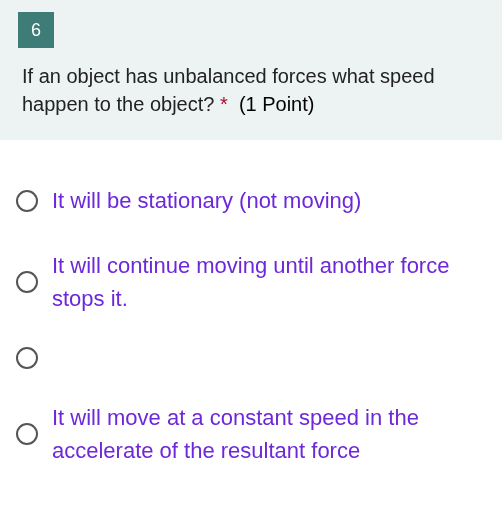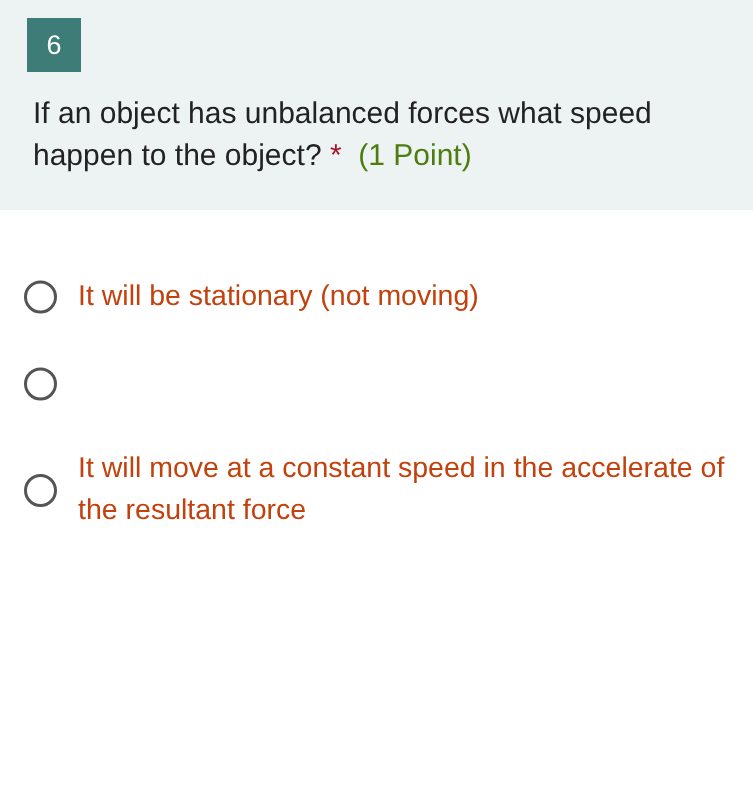--- a/index.html
+++ b/index.html
@@ -31,43 +31,43 @@
     .question-text-wrap {
       padding: 14px 22px 0 22px;
       font-size: 20px;
       line-height: 1.4;
       color: #222;
     }
     .required-mark {
       color: #a8102a;
     }
     .points {
-      color: #4d7c0f;
+      color: #000000;
     }
     .options {
       padding: 28px 0 12px 12px;
     }
     .option-row {
       display: flex;
       align-items: center;
       padding: 16px 18px 16px 4px;
       gap: 14px;
       cursor: pointer;
     }
     .radio {
       width: 22px;
       height: 22px;
       border: 2px solid #555;
       border-radius: 50%;
       flex-shrink: 0;
       background: #fff;
     }
     .option-text {
-      font-size: 19px;
-      color: #c2410c;
+      font-size: 22px;
+      color: #6d28d9;
       line-height: 1.5;
     }
   </style>
 </head>
 <body>
 
 <div class="question-header">
   <div class="question-number-badge">
     <span>6</span>
   </div>
@@ -78,20 +78,24 @@
   </div>
 </div>
 
 <div class="options">
 
   <label class="option-row">
     <span class="radio"></span>
     <span class="option-text">It will be stationary (not moving)</span>
   </label>
 
+  <label class="option-row">
+    <span class="radio"></span>
+    <span class="option-text">It will continue moving until another force stops it.</span>
+  </label>
 
   <label class="option-row">
     <span class="radio"></span>
   </label>
 
   <label class="option-row">
     <span class="radio"></span>
     <span class="option-text">It will move at a constant speed in the accelerate of the resultant force</span>
   </label>
 

